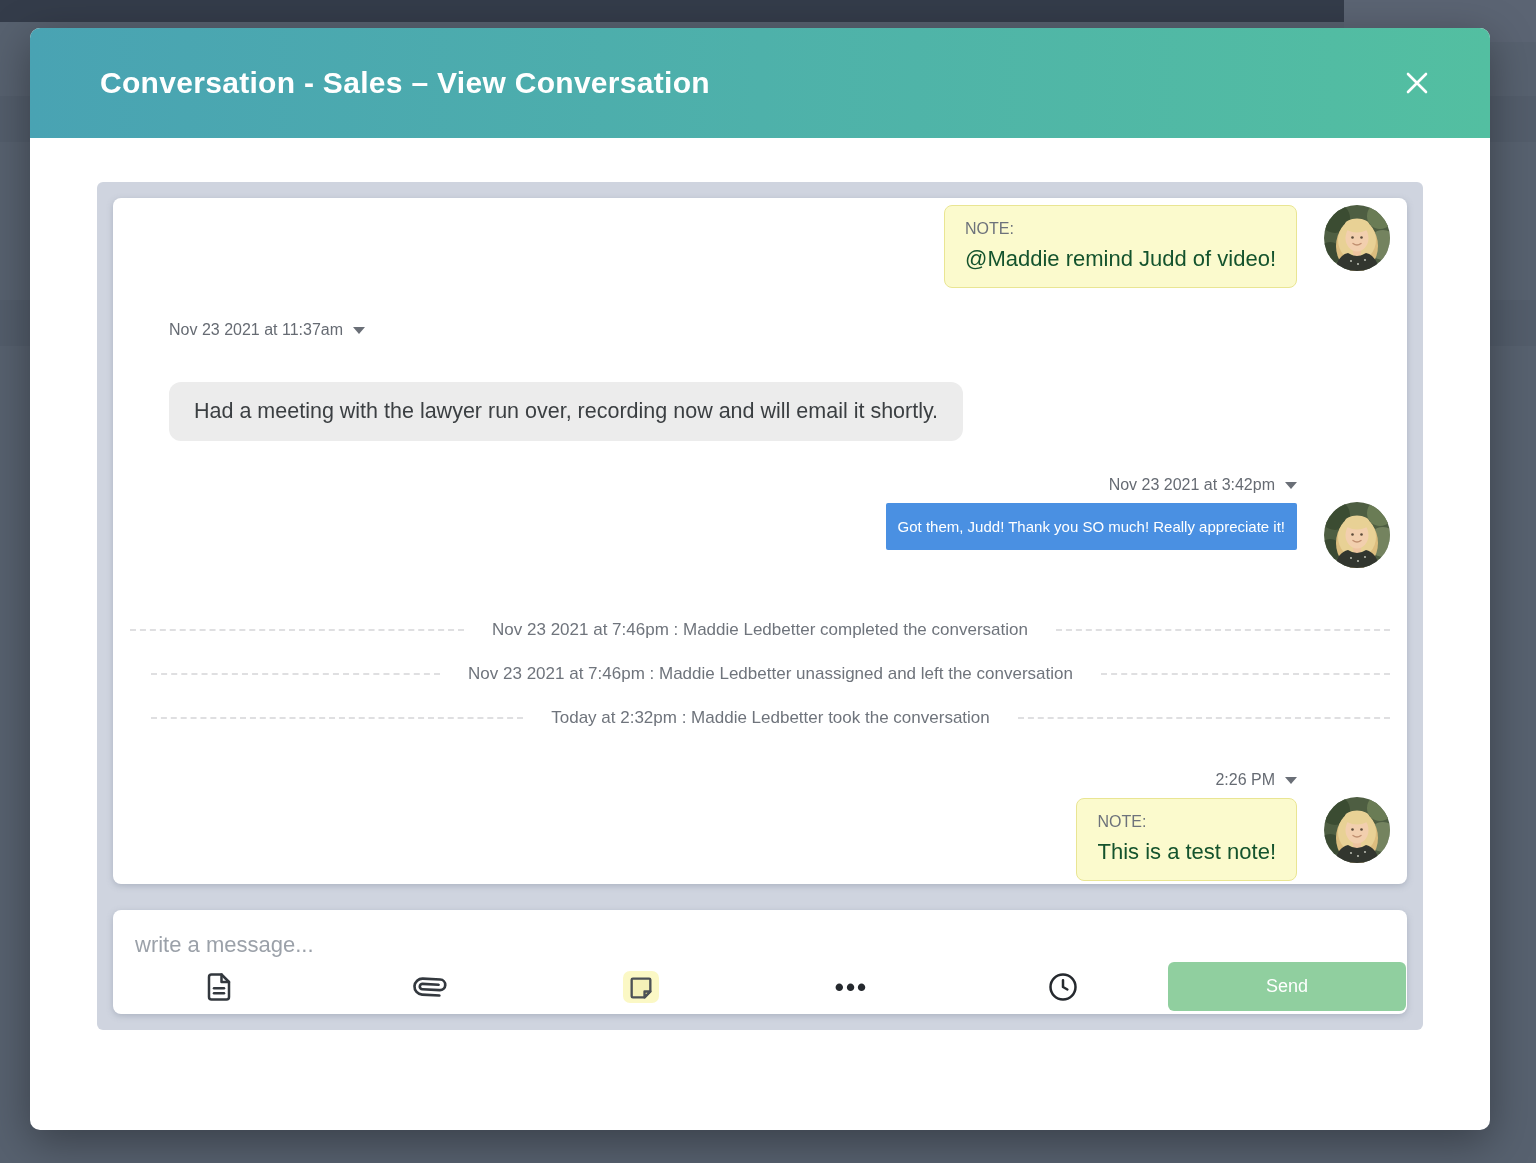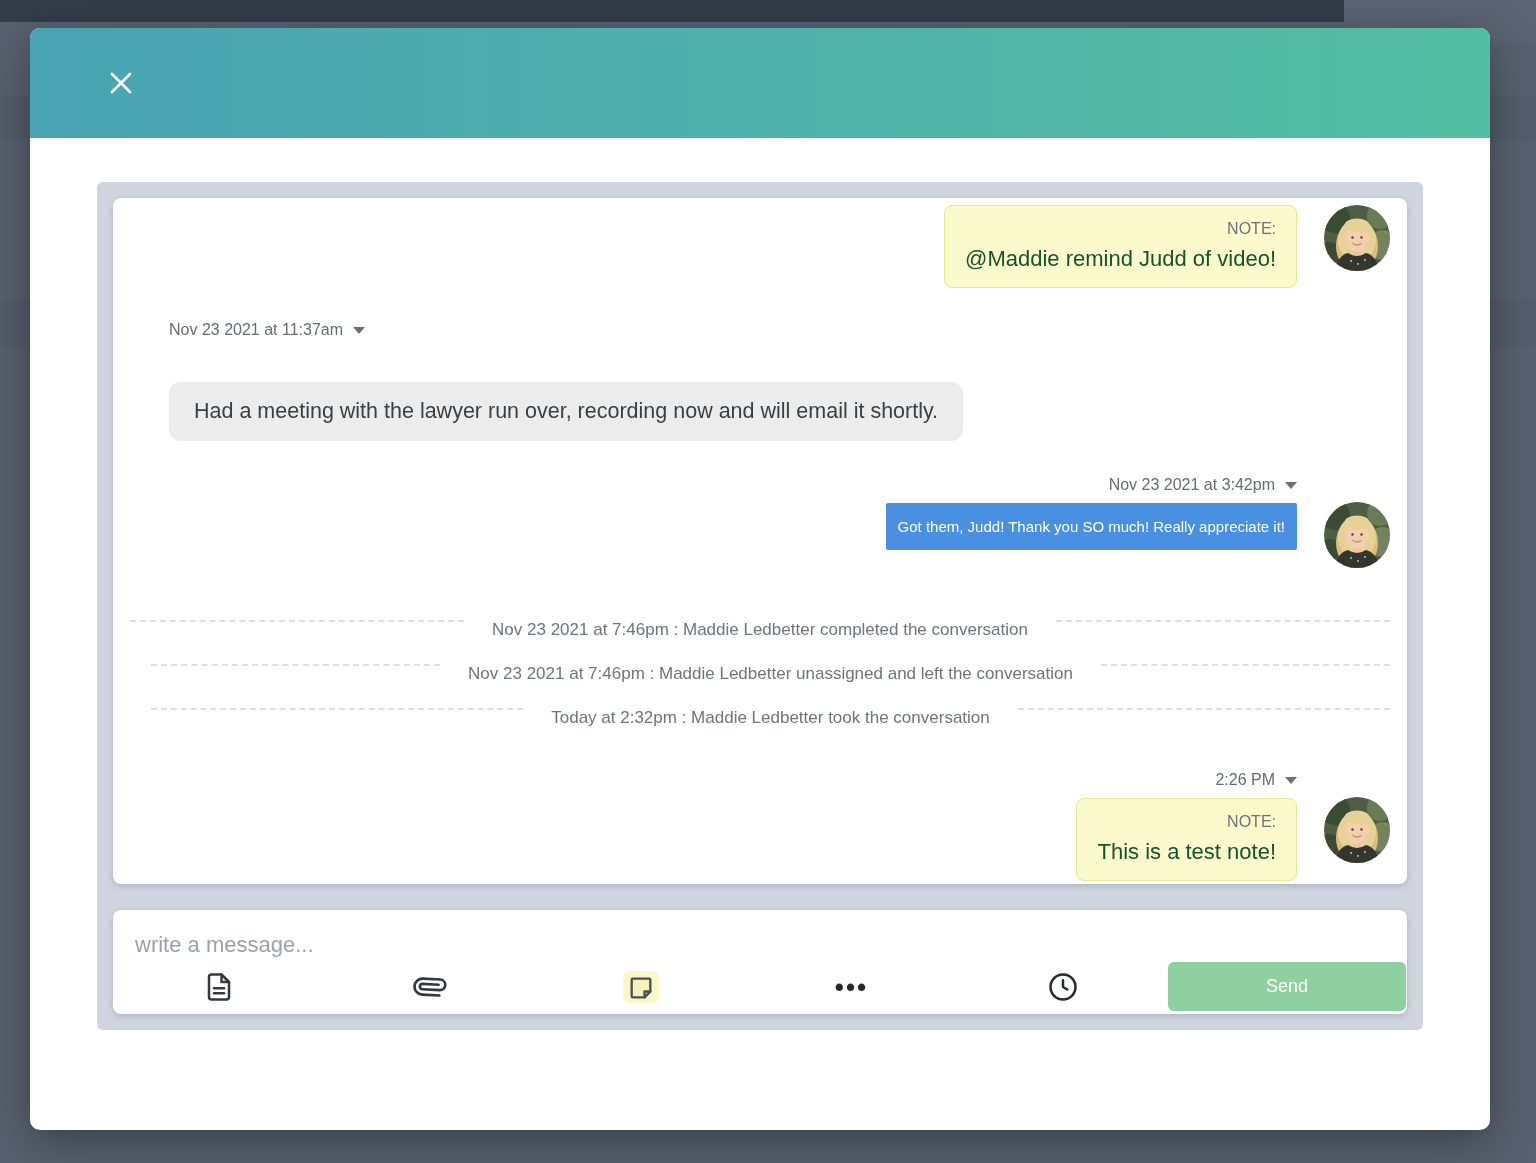--- a/index.html
+++ b/index.html
@@ -42,21 +42,21 @@
     margin-top:26px; background:#fff; border-radius:8px; height:104px;
     box-shadow:0 2px 6px rgba(110,120,140,.35);
     display:flex; flex-direction:column;
   }
 
   
   .row { display:flex; align-items:flex-start; }
   .row.right { justify-content:flex-end; padding-right:17px; }
   .row.left  { padding-left:56px; }
   .col { display:flex; flex-direction:column; }
-  .col.right { align-items:flex-end;text-align:right; }
+  .col.right { align-items:flex-end; }
   .avatar-box { margin-left:27px; line-height:0; border-radius:50%; }
   .avatar-box.ts-offset { margin-top:26px; }
 
   .timestamp { font-size:16px; color:#666b73; display:flex; align-items:center; margin-bottom:9px; cursor:pointer; }
   .caret { width:0; height:0; margin-left:10px; border-left:6px solid transparent; border-right:6px solid transparent; border-top:7px solid #6a6f77; }
 
   .bubble { white-space:nowrap; }
   .bubble.incoming { background:#ececec; color:#3b3f42; font-size:21.5px; padding:17px 25px; border-radius:12px;margin-top:34px; }
   .bubble.outgoing { background:#4a90e2; color:#fff; font-size:15px; padding:15px 12px; border-radius:2px; }
   .bubble.note {
@@ -65,21 +65,21 @@
   .note-label { font-size:16px; color:#6d727b; margin-bottom:8px; }
   .note-text  { font-size:22px; color:#14532d; }
 
   .m-row1 { margin-top:7px; }
   .m-row2 { margin-top:33px; }
   .m-row3 { margin-top:35px; }
   .m-sys1 { margin-top:52px; }
   .m-sys  { margin-top:24px;margin-left:21px; }
   .m-row7 { margin-top:43px; }
 
-  .sys-row { display:flex; padding:0 17px; }
+  .sys-row { display:flex; align-items:center; padding:0 17px; }
   .sys-line { flex:1; border-top:2px dashed #dfdfe1; height:0; }
   .sys-text { font-size:17px; color:#6f747c; padding:0 28px; white-space:nowrap; }
 
   
   .composer-input {
     border:none; outline:none; font-size:22px; color:#444;
     padding:22px 20px 4px 22px; font-family:"Liberation Sans",sans-serif; background:transparent;
   }
   .composer-input::placeholder { color:#9ba1a9; }
   .composer-toolbar { flex:1; display:flex; align-items:center; padding:0 1px 8px 0; }
@@ -124,20 +124,21 @@
 </svg>
 
 <div class="bg-strip-top"></div>
 <div class="bg-block-tr"></div>
 <div class="bg-band" style="top:96px"></div>
 <div class="bg-band" style="top:300px"></div>
 
 <div class="modal">
 
   <div class="modal-header">
+    <div class="modal-title">Conversation - Sales – View Conversation</div>
     <button class="close-btn">
       <svg class="icon" width="34" height="34" viewBox="0 0 34 34">
         <path d="M8 8 L26 26 M26 8 L8 26" stroke="#fff" stroke-width="2.6" stroke-linecap="round"></path>
       </svg>
     </button>
   </div>
 
   <div class="convo-wrap">
 
     <div class="chat-card">

